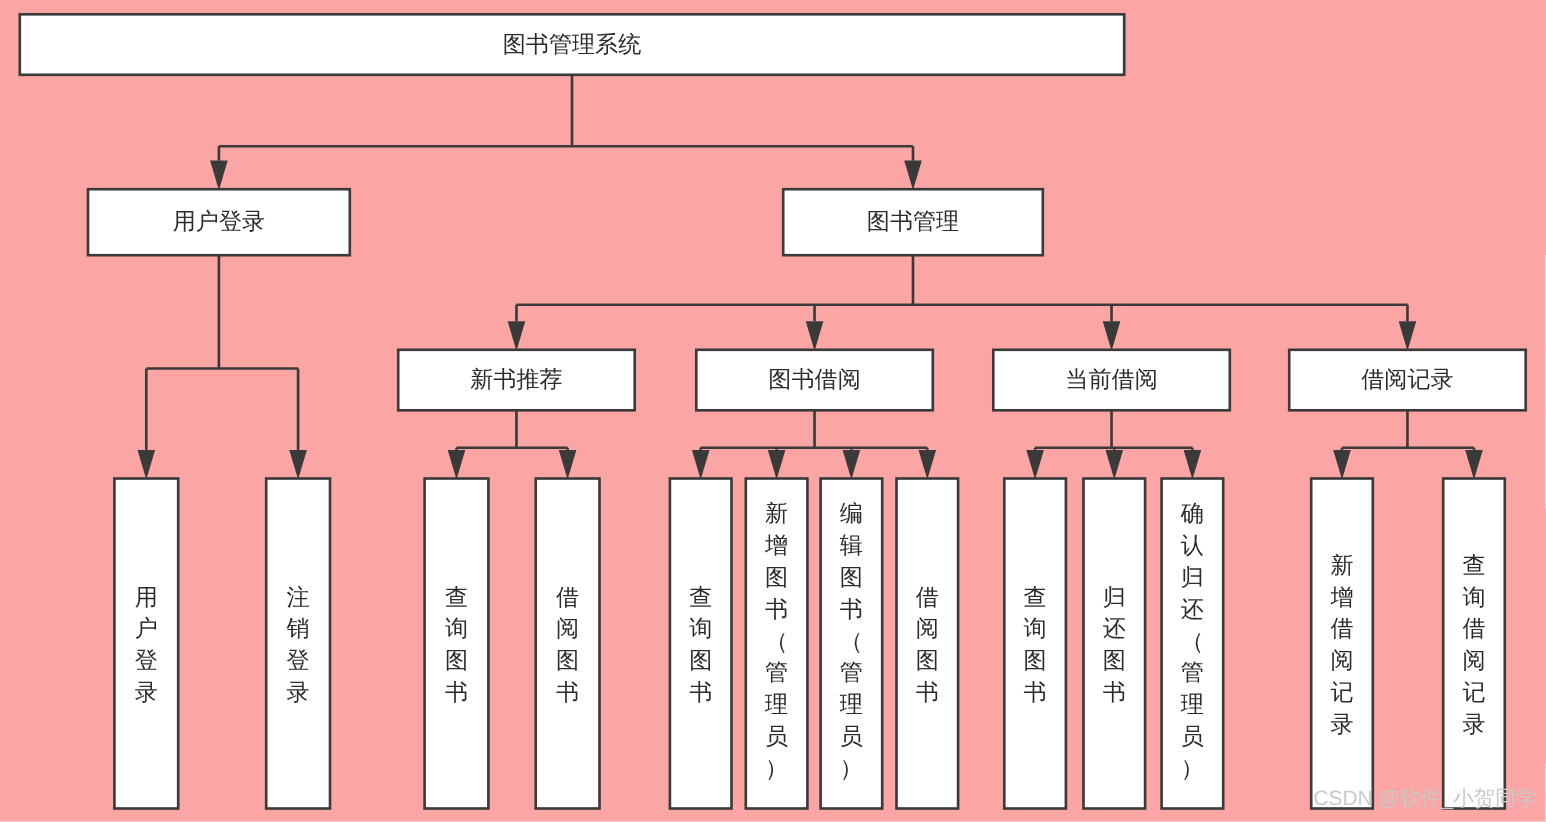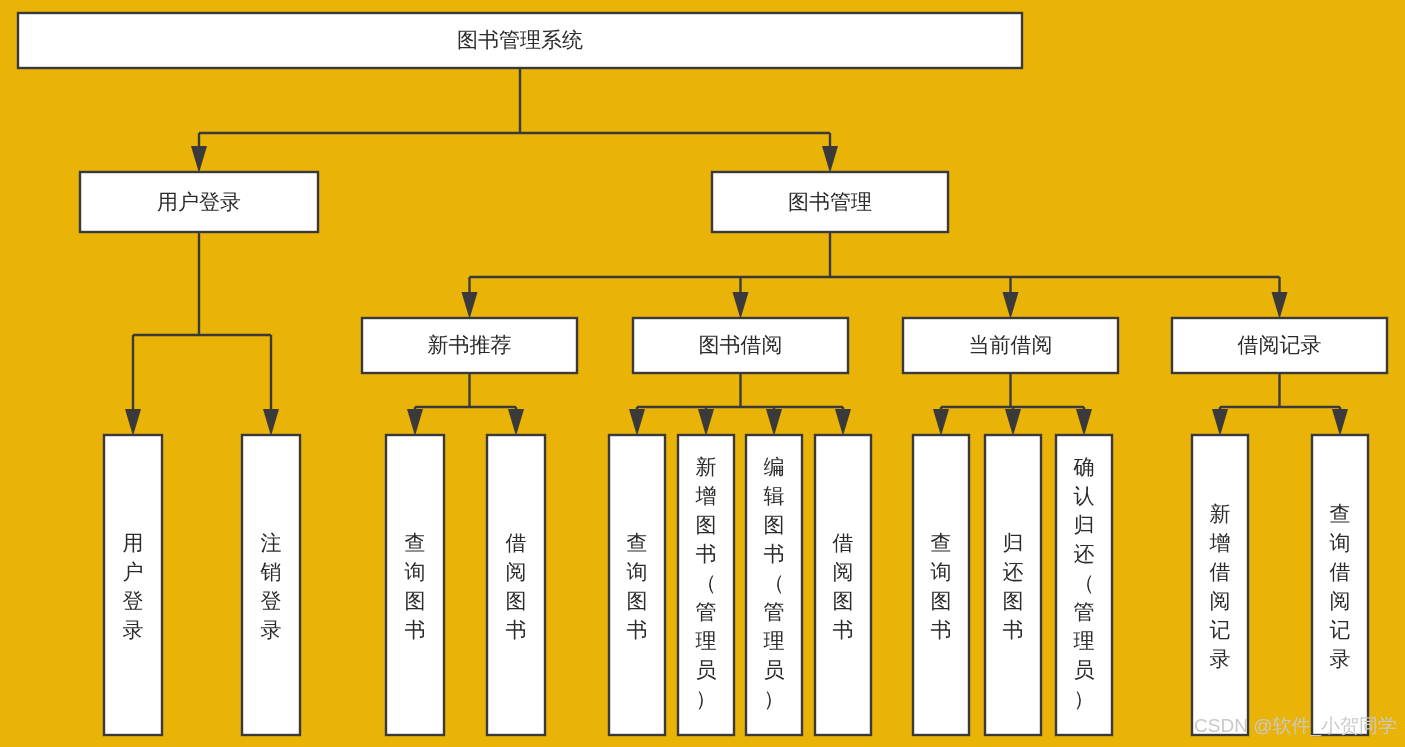--- a/index.html
+++ b/index.html
@@ -8,21 +8,21 @@
     padding: 0;
     background: #ffffff;
   }
   body {
     font-family: "Liberation Sans", "DejaVu Sans", sans-serif;
   }
   #diagram-root {
     position: relative;
     width: 1405px;
     height: 747px;
-    background: #eab308;
+    background: #fca5a5;
     overflow: hidden;
   }
   svg#tree-svg {
     position: absolute;
     left: 0;
     top: 0;
     width: 1405px;
     height: 747px;
     display: block;
   }

